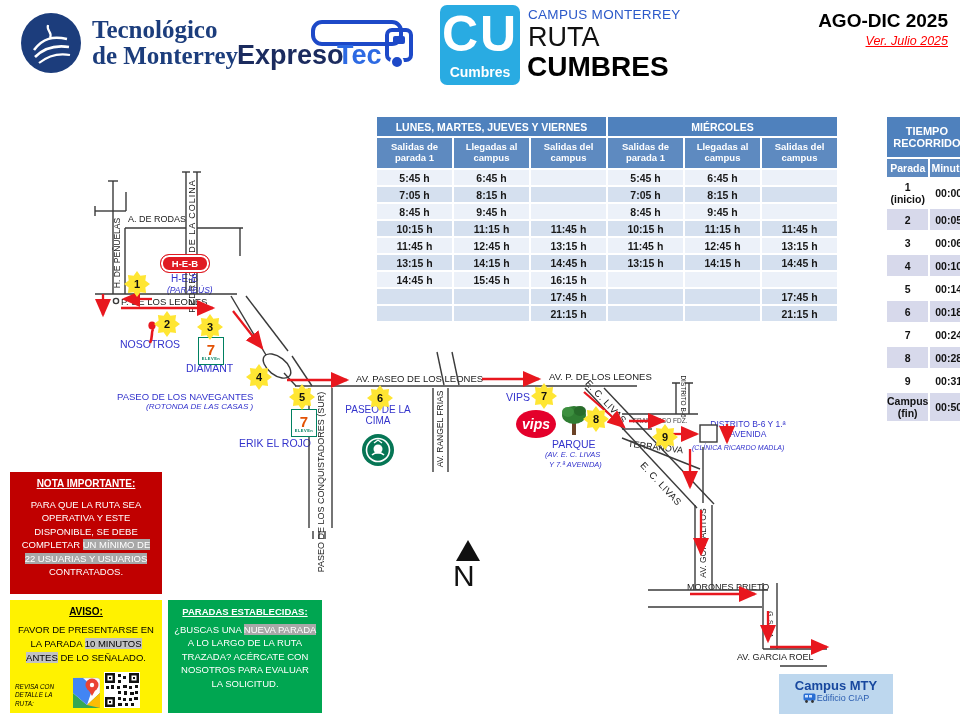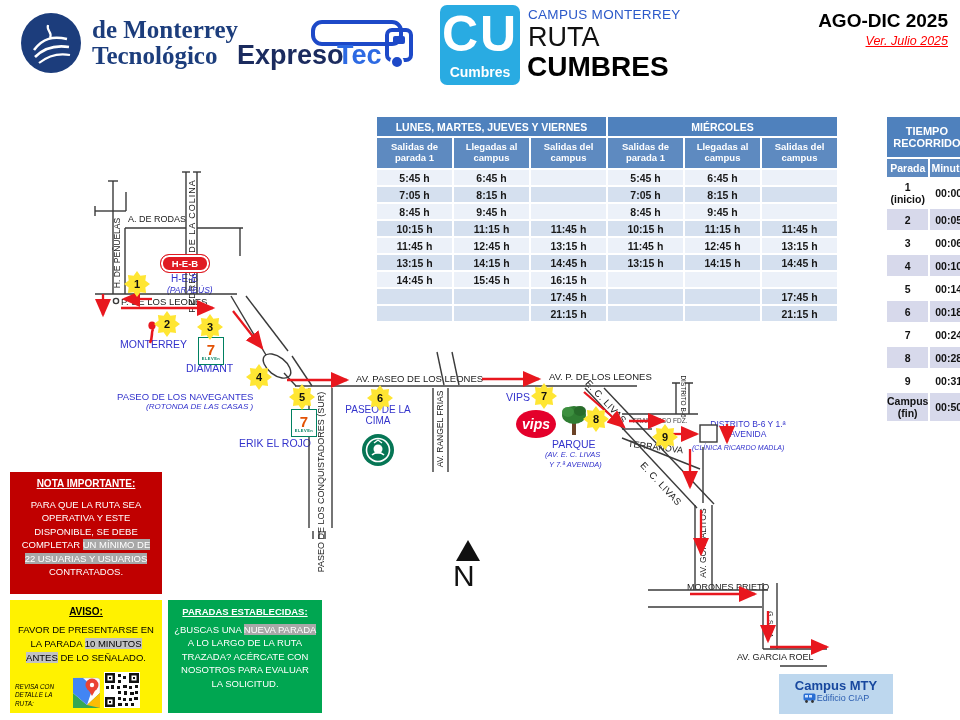--- a/index.html
+++ b/index.html
@@ -97,22 +97,22 @@
 
   <div class="tec-logo">
     <svg width="62" height="62" viewBox="0 0 62 62">
       <circle cx="31" cy="31" r="30" fill="#1c3d7c"></circle>
       <path d="M14,38 C23,26 33,24 47,27" stroke="#fff" stroke-width="2.6" fill="none"></path>
       <path d="M15,45 C25,35 36,33 49,35" stroke="#fff" stroke-width="2.6" fill="none"></path>
       <path d="M19,51 C29,43 39,41 50,43" stroke="#fff" stroke-width="2.2" fill="none"></path>
       <path d="M28,13 C26,19 33,20 30,26" stroke="#fff" stroke-width="2.2" fill="none"></path>
     </svg>
     <div class="tec-text">
+      <div>Tecnológico</div>
       <div>de Monterrey</div>
-      <div>Tecnológico</div>
     </div>
   </div>
 
   <svg class="abs" style="left:237px;top:20px;" width="185" height="52" viewBox="0 0 185 52">
     <rect x="76" y="2" width="88" height="22" rx="9" fill="none" stroke="#1d49c8" stroke-width="4"></rect>
     <rect x="150" y="10" width="24" height="30" rx="5" fill="none" stroke="#1d49c8" stroke-width="4"></rect>
     <rect x="156" y="16" width="12" height="8" rx="2" fill="#1d49c8"></rect>
     <circle cx="160" cy="42" r="6" fill="#1d49c8" stroke="#fff" stroke-width="2"></circle>
     <text x="0" y="44" font-size="27" font-weight="bold" fill="#1b2b5e" font-family="Liberation Sans, sans-serif"><tspan>Expreso</tspan></text>
     <text x="100" y="44" font-size="27" font-weight="bold" fill="#2d6ae3" font-family="Liberation Sans, sans-serif"><tspan>Tec</tspan></text>
@@ -361,21 +361,21 @@
   <div class="ml vert2" style="left:656px;top:393px;width:54px;font-size:6.5px;">DISTRITO B-6</div>
   <div class="ml" style="left:633px;top:417px;font-size:6.5px;color:#444;">FRANCISCO FDZ.</div>
   <div class="ml" style="left:628px;top:442px;font-size:9px;transform:rotate(7deg);">TERRANOVA</div>
   <div class="ml vert" style="left:662px;top:538px;width:82px;font-size:8.5px;">AV. GONZALITOS</div>
   <div class="ml" style="left:687px;top:582px;">MORONES PRIETO</div>
   <div class="ml vert2" style="left:750px;top:621px;width:40px;font-size:6.5px;">G. SADA</div>
   <div class="ml" style="left:737px;top:652px;">AV. GARCIA ROEL</div>
 
   <div class="mlb" style="left:171px;top:273px;font-size:10px;">H-E-B</div>
   <div class="mlb it" style="left:167px;top:285px;font-size:8.5px;">(PARABÚS)</div>
-  <div class="mlb" style="left:120px;top:338px;">MONTERREY</div>
+  <div class="mlb" style="left:120px;top:338px;">NOSOTROS</div>
   <div class="mlb" style="left:186px;top:362px;">DIAMANT</div>
   <div class="mlb" style="left:117px;top:391px;font-size:9.5px;">PASEO DE LOS NAVEGANTES</div>
   <div class="mlb it" style="left:146px;top:402px;font-size:8px;">(ROTONDA DE LAS CASAS )</div>
   <div class="mlb" style="left:239px;top:437px;">ERIK EL ROJO</div>
   <div class="mlb ctr" style="left:341px;top:404px;width:74px;font-size:10px;">PASEO DE LA CIMA</div>
   <div class="mlb" style="left:506px;top:391px;">VIPS</div>
   <div class="mlb" style="left:552px;top:438px;">PARQUE</div>
   <div class="mlb it" style="left:545px;top:450px;font-size:7.5px;">(AV. E. C. LIVAS</div>
   <div class="mlb it" style="left:549px;top:460px;font-size:7.5px;">Y 7.ª AVENIDA)</div>
   <div class="mlb ctr" style="left:700px;top:419px;width:96px;font-size:8.5px;">DISTRITO B-6 Y 1.ª AVENIDA</div>

